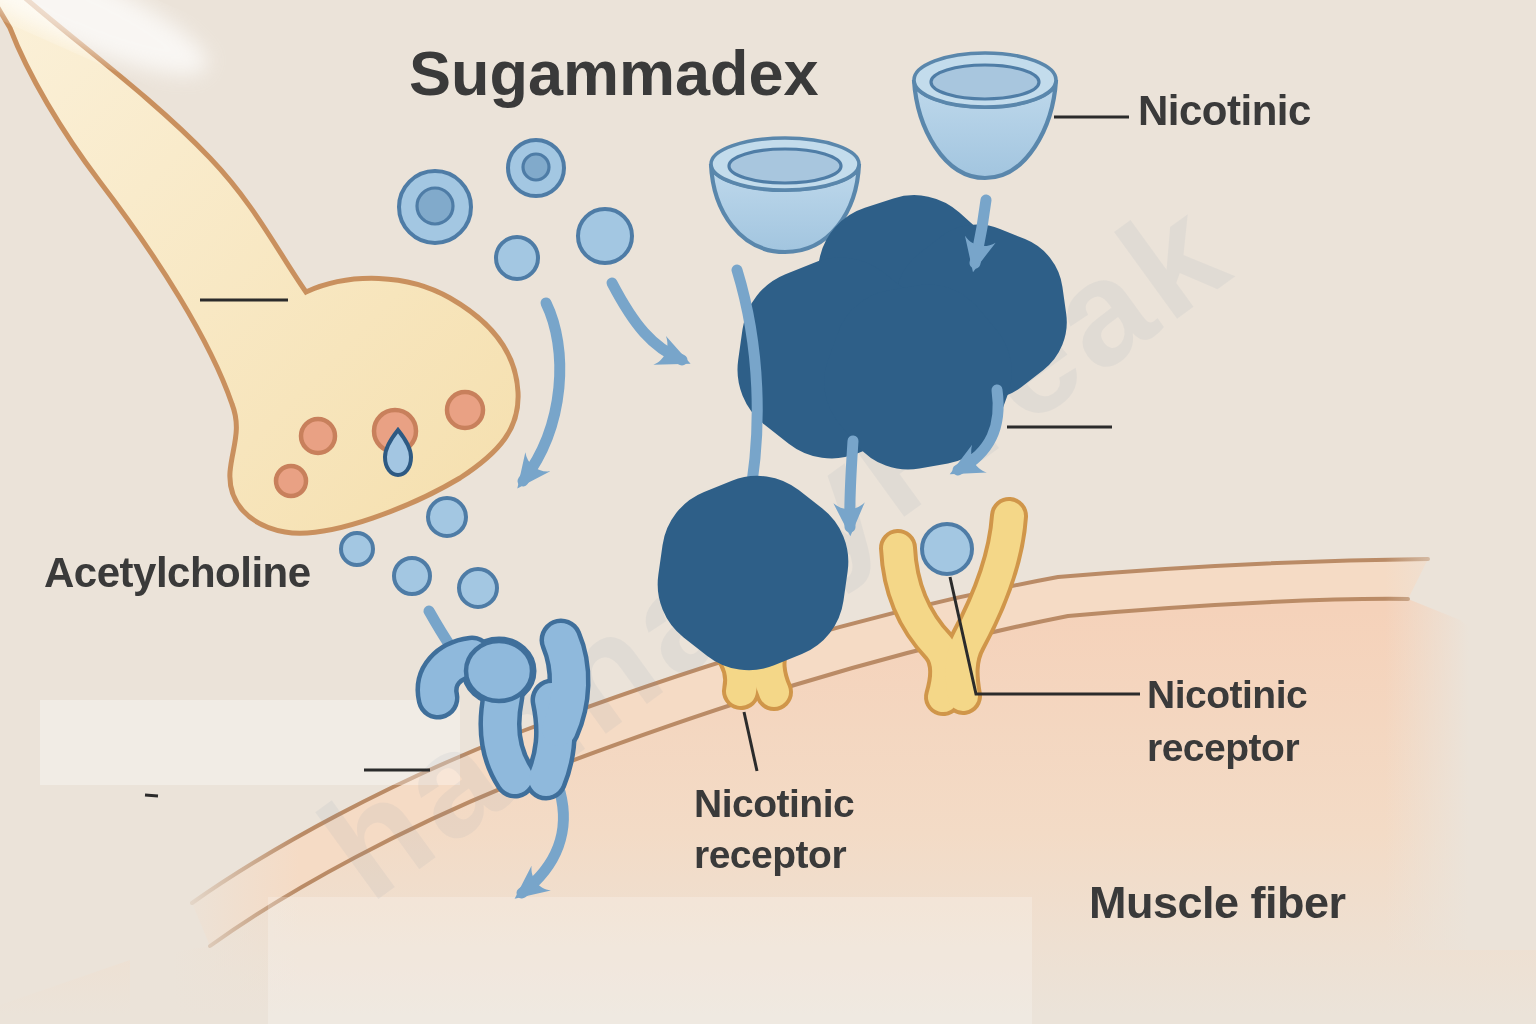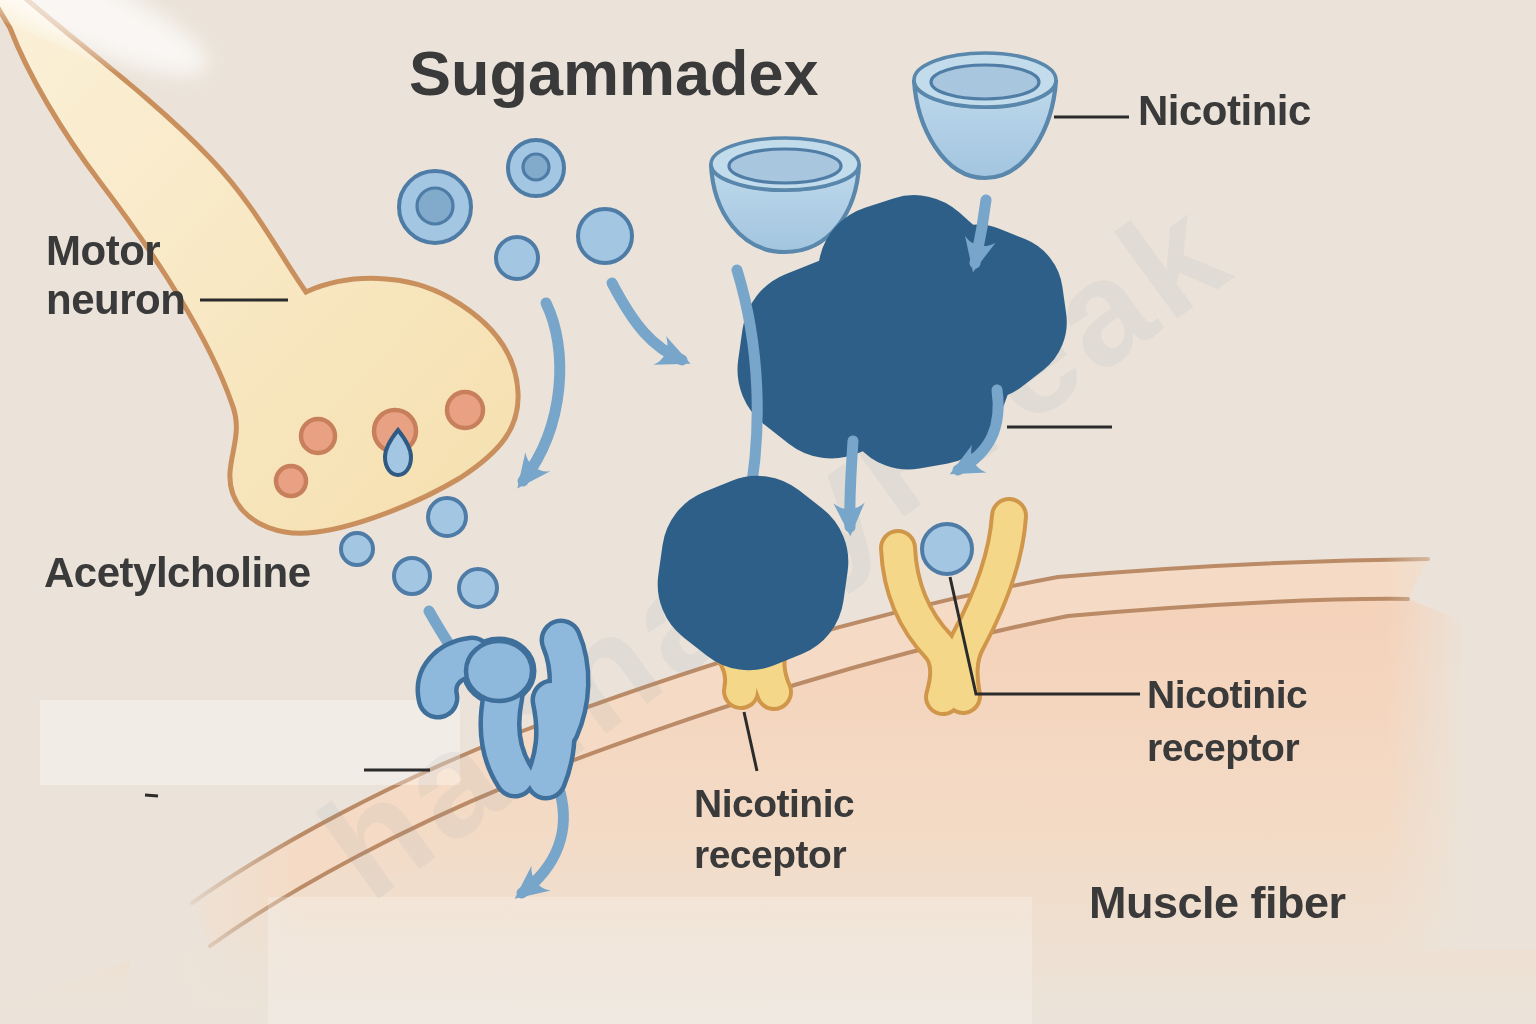--- a/index.html
+++ b/index.html
@@ -188,22 +188,20 @@
     <path class="leader" d="M 200,300 L 288,300"></path>
     <path class="leader" d="M 1054,117 L 1129,117"></path>
     <path class="leader" d="M 1007,427 L 1112,427"></path>
     <path class="leader" d="M 744,712 L 757,771"></path>
     <path class="leader" d="M 364,770 L 430,770"></path>
     <path class="leader" stroke-width="2.5" d="M 145,795 L 158,796"></path>
   </g>
 </svg>
 
 <div class="lbl lbl-title">Sugammadex</div>
-<div class="lbl lbl-motor">Motor
-neuron</div>
 <div class="lbl lbl-ach">Acetylcholine</div>
 <div class="lbl lbl-rocuronium">Nicotinic</div>
 <div class="lbl lbl-nic-center">Nicotinic
 receptor</div>
 <div class="lbl lbl-nic-right">Nicotinic
 receptor</div>
 <div class="lbl lbl-muscle">Muscle fiber</div>
 </div>
 
 </body></html>

